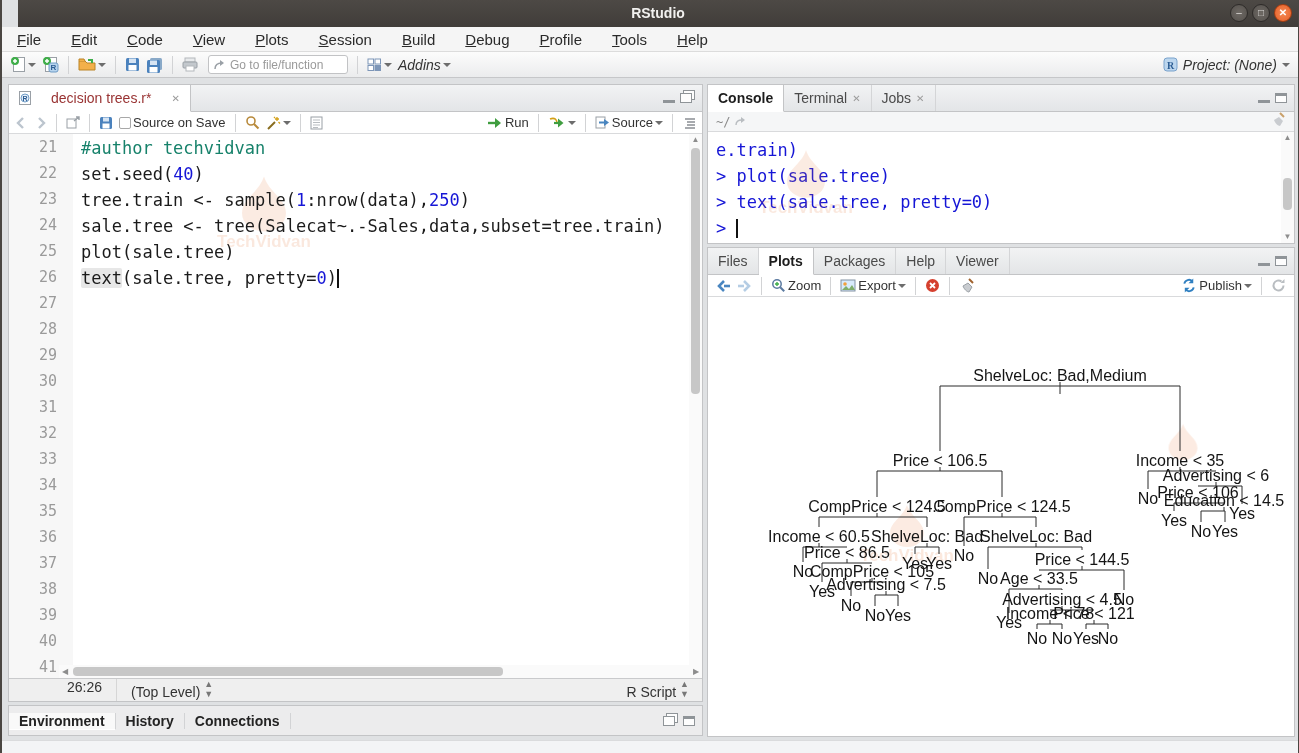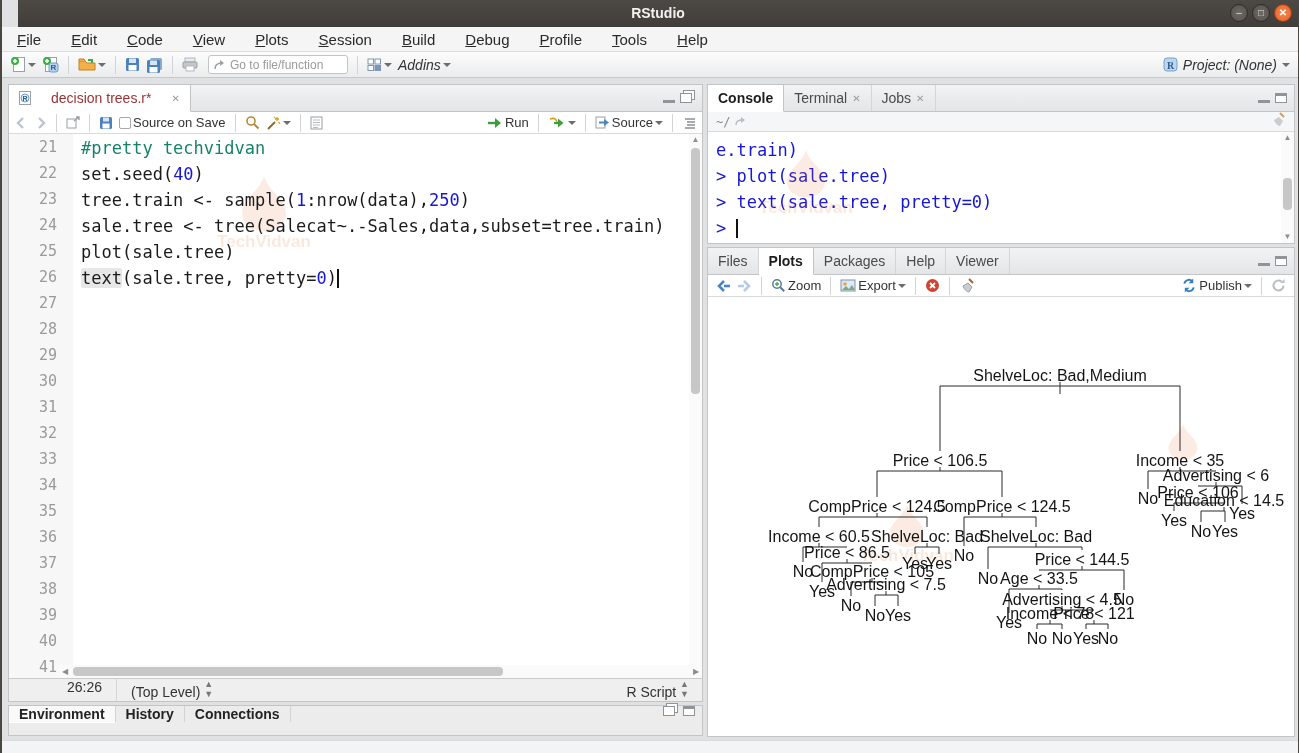--- a/index.html
+++ b/index.html
@@ -91,21 +91,21 @@
                   font-size:17px; color:#1616d6; white-space:pre; }
   
   .plots-toolbar { height:22px; background:#fff; border-bottom:1px solid #d9dadc; display:flex;
                    align-items:center; padding:0 8px; gap:6px; flex:none; }
   .plots-toolbar .lbl { font-size:13px; color:#333; }
   .plots-right { margin-left:auto; display:flex; align-items:center; gap:6px; }
   .plot-body { position:relative; flex:1; background:#fff; overflow:hidden; }
   .plot-body svg text { font-family:"Liberation Sans",sans-serif; font-size:16px; fill:#141414; }
   .plot-body svg line { stroke:#2b2b2b; stroke-width:1; }
   
-  #env-pane { background:#ececed; flex-direction:row; align-items:flex-start; }
+  #env-pane { background:#ececed; flex-direction:row; align-items:center; }
   #env-pane .tab { font-weight:bold; color:#232323; border-right:1px solid #d2d3d5; }
   #env-pane .tab.active { background:#f9f9f9; }
   
   .bottom-band { position:absolute; left:0; right:0; top:740px; height:13px; background:#f3f4f6;
                  border-top:1px solid #dadbdd; }
   
   .wm { position:absolute; opacity:.14; pointer-events:none; text-align:center; }
   .wm .wm-t { font-size:17px; font-weight:bold; color:#e0641f; }
   .wm svg { display:block; margin:0 auto; }
   .icon { flex:none; display:inline-block; }
@@ -332,21 +332,21 @@
           <div class="ln">34</div>
           <div class="ln">35</div>
           <div class="ln">36</div>
           <div class="ln">37</div>
           <div class="ln">38</div>
           <div class="ln">39</div>
           <div class="ln">40</div>
           <div class="ln">41</div>
         </div>
       <div class="code" id="code-lines">
-          <div class="code-line"><span class="tok-comment">#pretty techvidvan</span></div>
+          <div class="code-line"><span class="tok-comment">#author techvidvan</span></div>
           <div class="code-line"><span class="tok-plain">set.seed(</span><span class="tok-number">40</span><span class="tok-plain">)</span></div>
           <div class="code-line"><span class="tok-plain">tree.train &lt;- sample(</span><span class="tok-number">1</span><span class="tok-plain">:nrow(data),</span><span class="tok-number">250</span><span class="tok-plain">)</span></div>
           <div class="code-line"><span class="tok-plain">sale.tree &lt;- tree(Salecat~.-Sales,data,subset=tree.train)</span></div>
           <div class="code-line"><span class="tok-plain">plot(sale.tree)</span></div>
           <div class="code-line"><span class="tok-highlight">text</span><span class="tok-plain">(sale.tree, pretty=</span><span class="tok-number">0</span><span class="tok-plain">)</span><span class="cursor"></span></div>
         </div>
       <div class="vscroll">
         <div class="arr">▲</div>
         <div class="thumb" style="top:14px; height:246px;"></div>
       </div>

